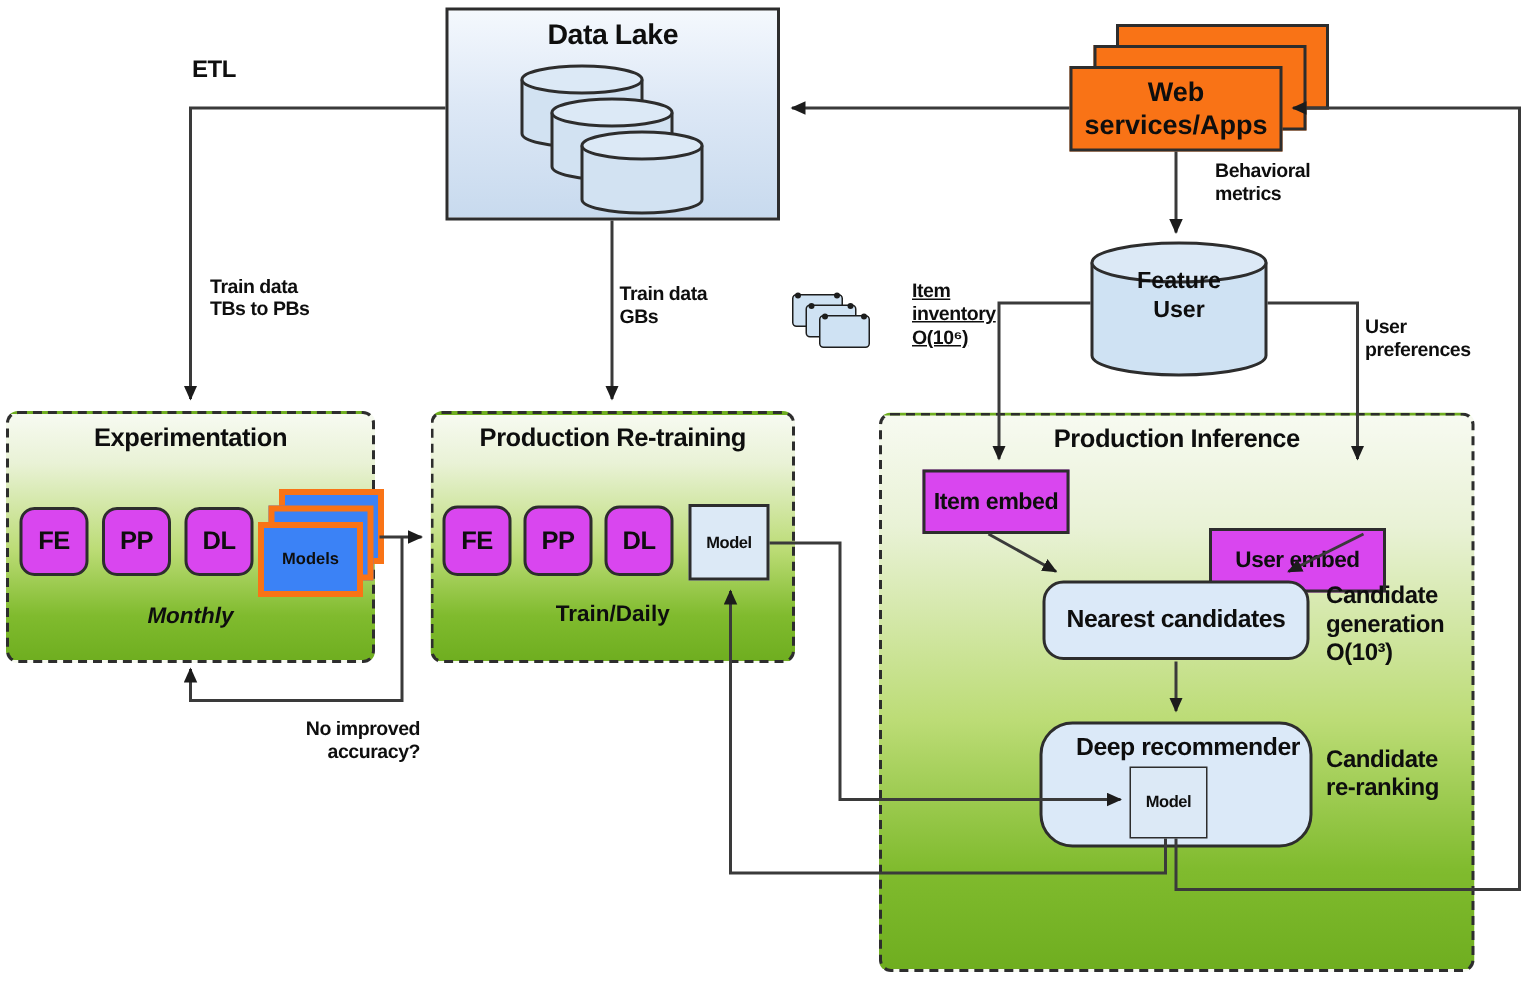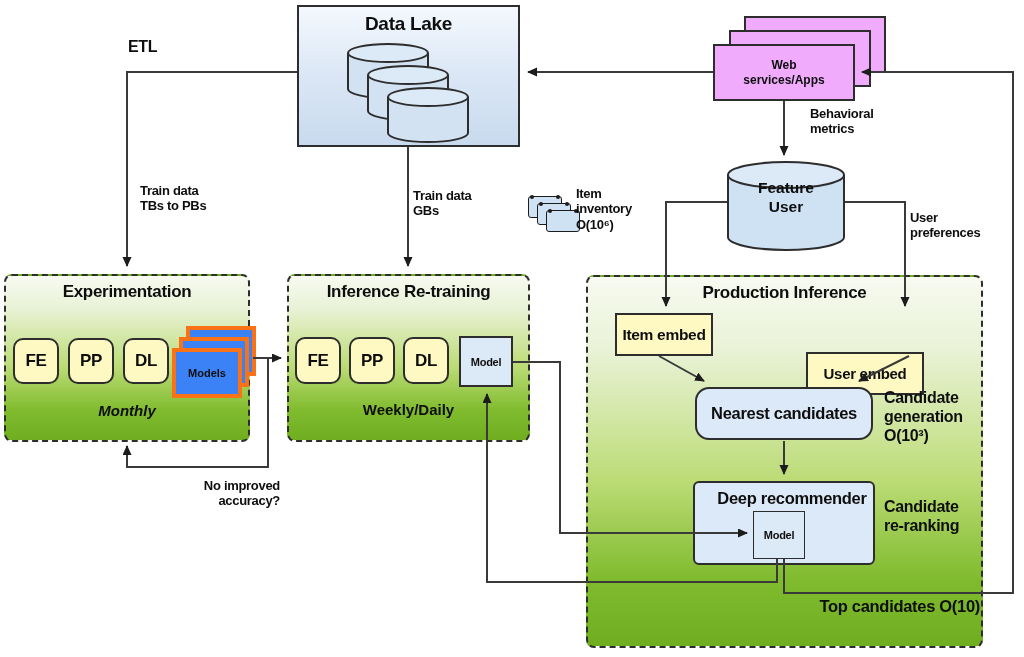--- a/index.html
+++ b/index.html
@@ -13,42 +13,42 @@
   .greenbox {
     position:absolute; border:2.5px dashed #2d2d2d; border-radius:8px;
     background:linear-gradient(to bottom,#f7faf1 0%, #e9f2d6 20%, #bcdc76 55%, #80bb2e 82%, #6fae20 100%);
     box-sizing:border-box;
   }
   .box-title { position:absolute; font-weight:bold; font-size:17px; text-align:center; letter-spacing:-0.3px; }
   .cadence  { position:absolute; font-weight:bold; font-size:15px; text-align:center; }
 
   
   .bluebox {
-    position:absolute; background:#fef9c3; border:2px solid #2d2d2d; box-sizing:border-box;
+    position:absolute; background:#d946ef; border:2px solid #2d2d2d; box-sizing:border-box;
     display:flex; align-items:center; justify-content:center;
     font-weight:bold; font-size:16px; letter-spacing:-0.3px;
   }
   .r10 { border-radius:10px; }
   .r14 { border-radius:14px; }
-  .r22 { border-radius:6px;padding-left:16px; }
+  .r22 { border-radius:22px;padding-left:16px; }
   .small-label { font-size:11px; }
 
   
   .datalake {
     position:absolute; left:297px; top:5px; width:223px; height:142px;
     border:2px solid #2d2d2d; box-sizing:border-box;
     background:linear-gradient(to bottom,#f4f8fd 0%, #dde8f6 45%, #c8daee 100%);
   }
 
   
   .stackcard {
-    position:absolute; width:142px; height:57px; background:#f0abfc;
+    position:absolute; width:142px; height:57px; background:#f97316;
     border:2px solid #2d2d2d; box-sizing:border-box;
     display:flex; align-items:center; justify-content:center;
-    font-weight:bold; font-size:12px; text-align:center; line-height:1.2; white-space:pre-line;
+    font-weight:bold; font-size:18px; text-align:center; line-height:1.2; white-space:pre-line;
   }
 
   
   .modelcard {
     position:absolute; width:70px; height:50px; background:#3b82f6;
     border:4px solid #f97316; box-sizing:border-box;
     display:flex; align-items:center; justify-content:center; font-weight:bold;
   }
 
   
@@ -78,21 +78,21 @@
 </head>
 <body>
 
 <div class="canvas">
 
   <div class="greenbox" style="left:4px; top:274px; width:246px; height:168px;"></div>
   <div class="greenbox" style="left:287px; top:274px; width:243px; height:168px;"></div>
   <div class="greenbox" style="left:586px; top:275px; width:397px; height:373px;"></div>
 
   <div class="box-title" style="left:4px; top:282px; width:246px;">Experimentation</div>
-  <div class="box-title" style="left:287px; top:282px; width:243px;">Inference Re-training</div>
+  <div class="box-title" style="left:287px; top:282px; width:243px;">Production Re-training</div>
   <div class="box-title" style="left:586px; top:283px; width:397px;">Production Inference</div>
 
   <div class="datalake"></div>
   <div class="box-title" style="left:297px; top:13px; width:223px; font-size:19px;">Data Lake</div>
   <svg class="abs" style="left:346px; top:42px;" width="84" height="58">
     <path d="M2 11 v36 a40 9 0 0 0 80 0 v-36" fill="#d2e2f2" stroke="#2d2d2d" stroke-width="2"></path>
     <ellipse cx="42" cy="11" rx="40" ry="9" fill="#dcE9f6" stroke="#2d2d2d" stroke-width="2"></ellipse>
   </svg>
   <svg class="abs" style="left:366px; top:64px;" width="84" height="58">
     <path d="M2 11 v36 a40 9 0 0 0 80 0 v-36" fill="#d2e2f2" stroke="#2d2d2d" stroke-width="2"></path>
@@ -124,21 +124,21 @@
   <div class="bluebox r10" style="left:123px; top:338px; width:46px; height:46px; font-size:17px;">DL</div>
   <div class="modelcard" style="left:186px; top:326px;"></div>
   <div class="modelcard" style="left:179px; top:337px;"></div>
   <div class="modelcard small-label" style="left:172px; top:348px;">Models</div>
   <div class="cadence" style="left:4px; top:402px; width:246px;font-style:italic;">Monthly</div>
 
   <div class="bluebox r10" style="left:295px; top:337px; width:46px; height:47px; font-size:17px;">FE</div>
   <div class="bluebox r10" style="left:349px; top:337px; width:46px; height:47px; font-size:17px;">PP</div>
   <div class="bluebox r10" style="left:403px; top:337px; width:46px; height:47px; font-size:17px;">DL</div>
   <div class="bluebox small-label" style="left:459px; top:336px; width:54px; height:51px; background:#dce9f6;">Model</div>
-  <div class="cadence" style="left:287px; top:401px; width:243px;">Weekly/Daily</div>
+  <div class="cadence" style="left:287px; top:401px; width:243px;">Train/Daily</div>
 
   <div class="bluebox" style="left:615px; top:313px; width:98px; height:43px; font-size:15.5px;">Item embed</div>
   <div class="bluebox" style="left:806px; top:313px; width:118px; height:43px; font-size:15px;margin-top:39px;">User embed</div>
   <div class="bluebox r14" style="left:695px; top:387px; width:178px; height:53px; background:#dbe9f8; font-size:16.5px;">Nearest candidates</div>
   <div class="bluebox r22" style="left:693px; top:481px; width:182px; height:84px; background:#dbe9f8; align-items:flex-start; justify-content:center; padding-top:6px; font-size:16.5px;">Deep recommender</div>
   <div class="bluebox small-label" style="left:753px; top:511px; width:52px; height:48px; background:#dce9f6; border-width:1.5px;">Model</div>
 
   <svg class="conn" width="1024" height="657">
     <defs>
       <marker id="ah" markerWidth="11" markerHeight="10" refX="9" refY="4.5" orient="auto" markerUnits="userSpaceOnUse">
@@ -163,27 +163,26 @@
     </g>
   </svg>
 
   <div class="lbl" style="left:128px; top:38px; font-size:16px;">ETL</div>
   <div class="lbl" style="left:140px; top:183px;">Train data
 TBs to PBs</div>
   <div class="lbl" style="left:413px; top:188px;">Train data
 GBs</div>
   <div class="lbl" style="left:810px; top:106px;">Behavioral
 metrics</div>
-  <div class="lbl" style="left:576px; top:186px;">Item
+  <div class="lbl" style="left:608px; top:186px;text-decoration:underline;">Item
 inventory
 O(10⁶)</div>
   <div class="lbl" style="left:910px; top:210px;">User
 preferences</div>
   <div class="lbl center" style="left:115px; top:478px; width:165px;">No improved
 accuracy?</div>
   <div class="lbl" style="left:884px; top:389px; font-size:16px;">Candidate
 generation
 O(10³)</div>
   <div class="lbl" style="left:884px; top:498px; font-size:16px;">Candidate
 re-ranking</div>
-  <div class="lbl center" style="left:770px; top:597px; width:210px; font-size:16.5px;">Top candidates O(10)</div>
 
 </div>
 
 </body></html>

